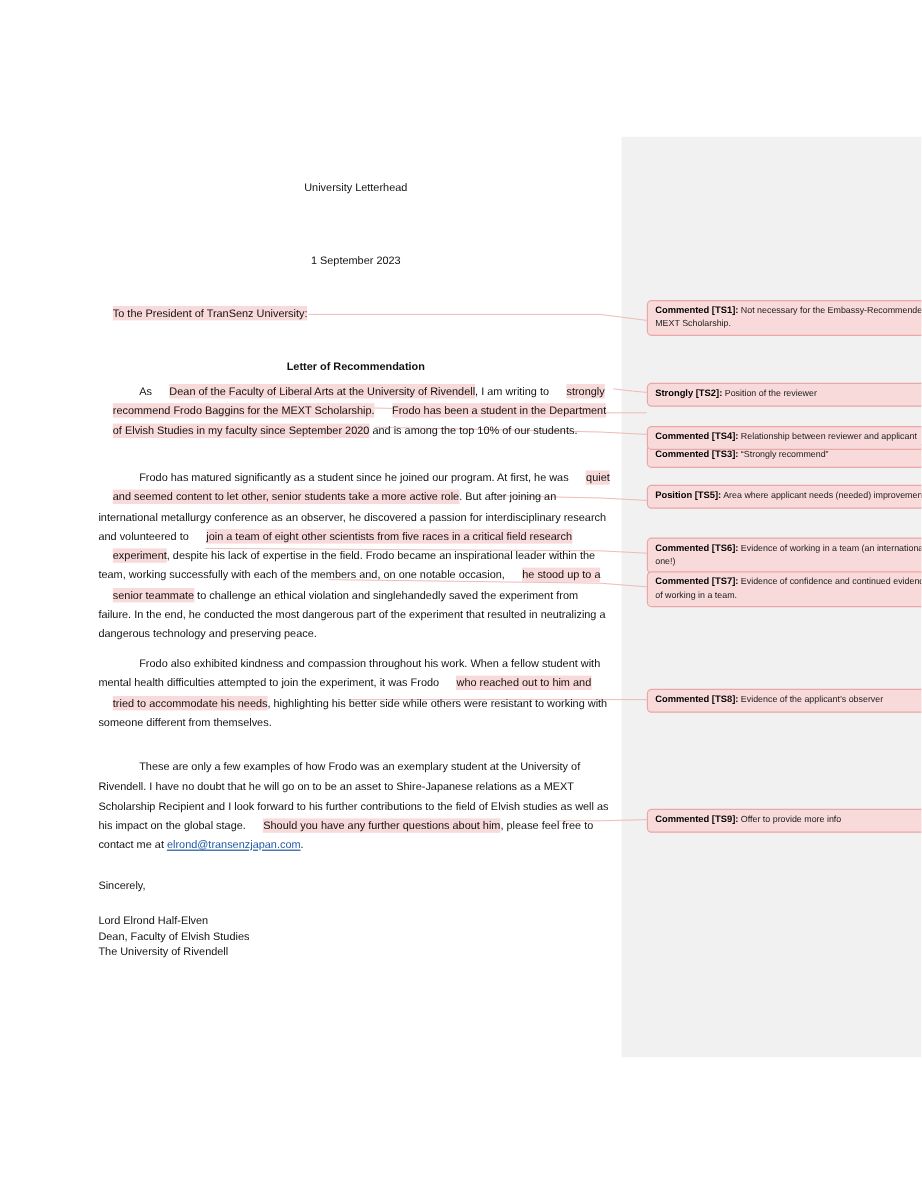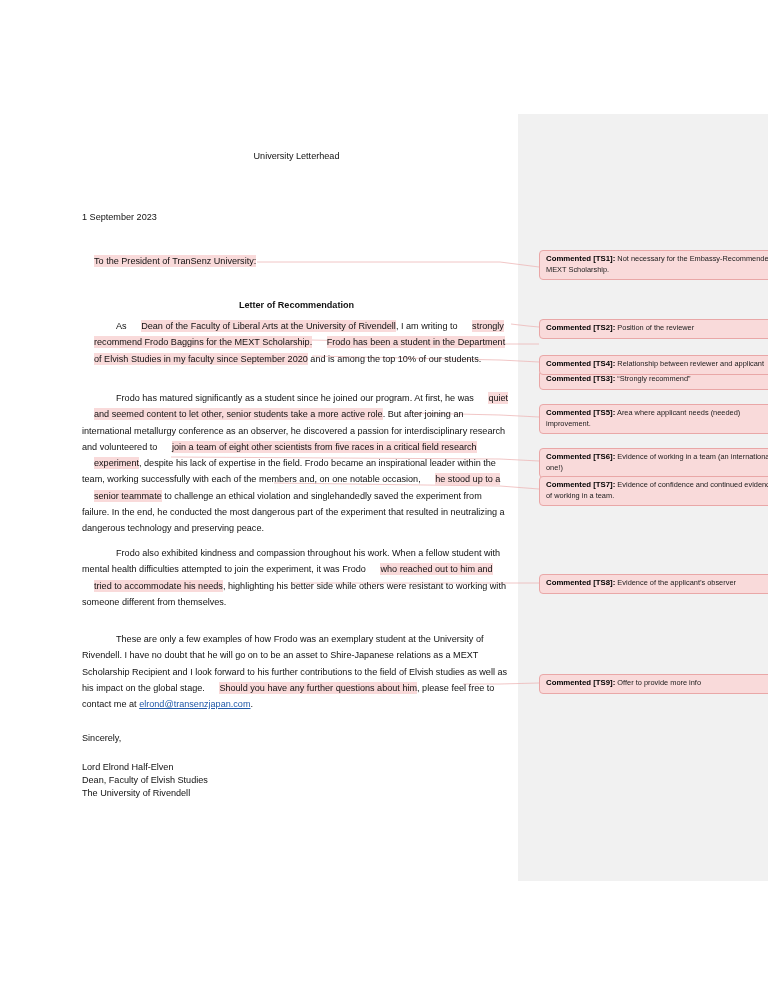--- a/index.html
+++ b/index.html
@@ -41,21 +41,21 @@
   .block {
     position: absolute;
     left: 82px;
     width: 429px;
     font-size: 9.1px;
     line-height: 16.3px;
     color: #111111;
     text-align: left;
   }
   .centered { text-align: center; }
-  .right { text-align: left; }
+  .right { text-align: center; }
   .bold { font-weight: bold; }
   .indent { text-indent: 34px; }
 
   
   .hl {
     background: #f9dada;
     padding: 1px 0 1px 0;
     box-decoration-break: clone;
     margin-left: 12px;
     -webkit-box-decoration-break: clone;
@@ -150,33 +150,33 @@
     <div class="block" style="top:772px;">Dean, Faculty of Elvish Studies</div>
     <div class="block" style="top:785px;">The University of Rivendell</div>
 
   </div>
 
   <div class="comment" style="top:250px;">
     <span class="tag">Commented [TS1]:</span><span> Not necessary for the Embassy-Recommended MEXT Scholarship.</span>
   </div>
 
   <div class="comment" style="top:319px;">
-    <span class="tag">Commented [TS2]:</span><span> Position of the reviewer</span>
+    <span class="tag">Strongly [TS2]:</span><span> Position of the reviewer</span>
   </div>
 
   <div class="comment" style="top:337px;margin-top:33px;">
     <span class="tag">Commented [TS3]:</span><span> “Strongly recommend”</span>
   </div>
 
   <div class="comment" style="top:355px;">
     <span class="tag">Commented [TS4]:</span><span> Relationship between reviewer and applicant</span>
   </div>
 
   <div class="comment" style="top:404px;">
-    <span class="tag">Commented [TS5]:</span><span> Area where applicant needs (needed) improvement.</span>
+    <span class="tag">Position [TS5]:</span><span> Area where applicant needs (needed) improvement.</span>
   </div>
 
   <div class="comment" style="top:448px;">
     <span class="tag">Commented [TS6]:</span><span> Evidence of working in a team (an international one!)</span>
   </div>
 
   <div class="comment" style="top:476px;">
     <span class="tag">Commented [TS7]:</span><span> Evidence of confidence and continued evidence of working in a team.</span>
   </div>
 

